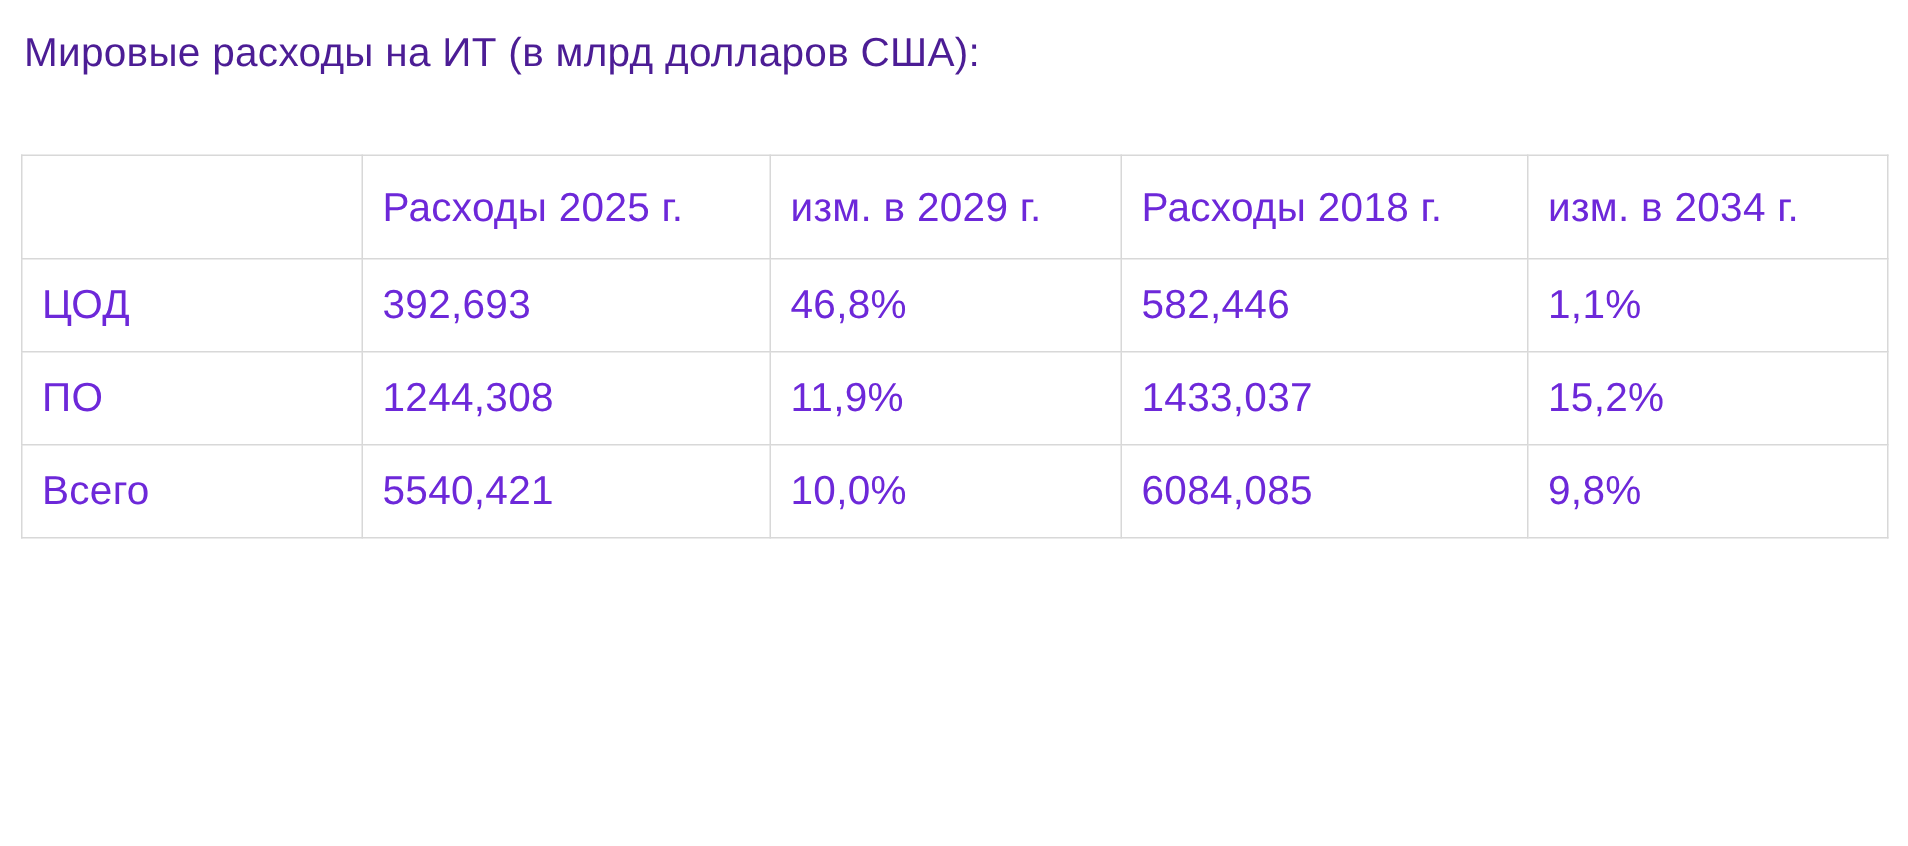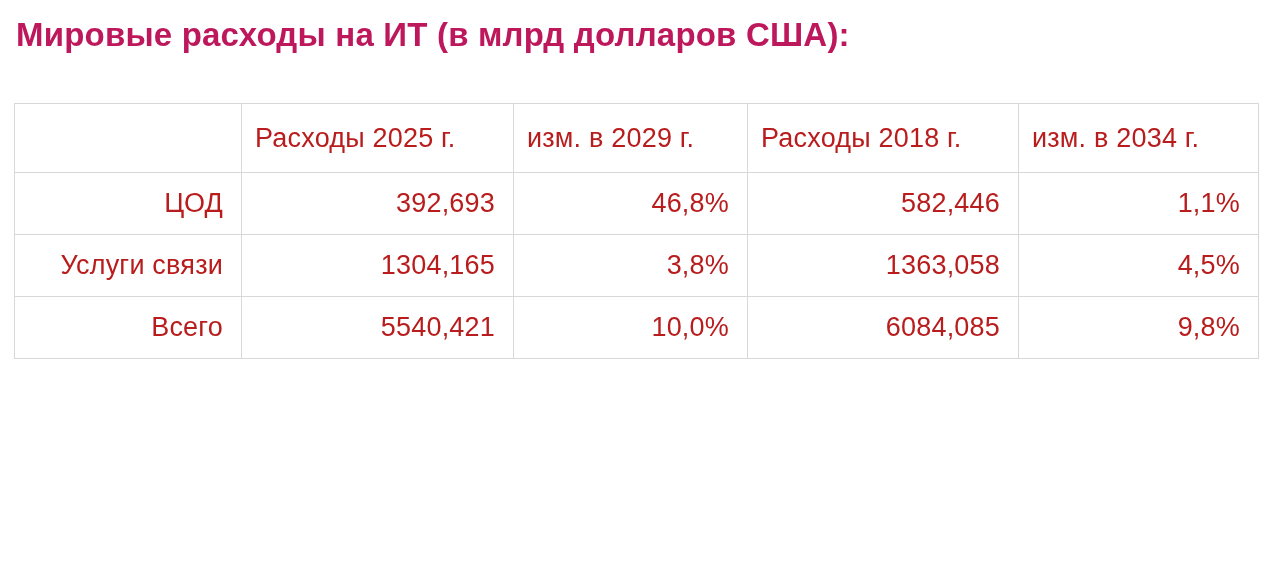--- a/index.html
+++ b/index.html
@@ -12,51 +12,51 @@
     position: relative;
     width: 1272px;
     height: 564px;
     background: #ffffff;
     overflow: hidden;
   }
   .page-title {
     position: absolute;
     left: 16px;
     top: 18px;
-    font-size: 33px;
+    font-size: 27px;
     line-height: 34px;
-    font-weight: 700;
-    color: #be185d;
+    font-weight: 400;
+    color: #4c1d95;
     letter-spacing: 0.2px;
     white-space: nowrap;
   }
   table.data-table {
     position: absolute;
     left: 14px;
     top: 103px;
     width: 1244px;
     border-collapse: collapse;
     table-layout: fixed;
     background: #ffffff;
   }
   table.data-table th,
   table.data-table td {
     border: 1px solid #d8d8d8;
-    padding: 0 18px 0 13px;
+    padding: 0 4px 0 13px;
     text-align: left;
     vertical-align: middle;
     font-size: 27px;
     font-weight: 400;
-    color: #b91c1c;
+    color: #6d28d9;
     letter-spacing: 0.2px;
     white-space: nowrap;
     overflow: hidden;
   }
   table.data-table thead th { height: 68px; }
-  table.data-table tbody td { height: 61px; text-align: right; }
+  table.data-table tbody td { height: 61px; }
 </style>
 </head>
 <body>
 
 <div class="page">
   <div class="page-title">Мировые расходы на ИТ (в млрд долларов США):</div>
 
   <table class="data-table">
     <colgroup>
       <col style="width:227px">
@@ -76,25 +76,25 @@
     </thead>
     <tbody>
       <tr>
         <td>ЦОД</td>
         <td>392,693</td>
         <td>46,8%</td>
         <td>582,446</td>
         <td>1,1%</td>
       </tr>
       <tr>
-        <td>Услуги связи</td>
-        <td>1304,165</td>
-        <td>3,8%</td>
-        <td>1363,058</td>
-        <td>4,5%</td>
+        <td>ПО</td>
+        <td>1244,308</td>
+        <td>11,9%</td>
+        <td>1433,037</td>
+        <td>15,2%</td>
       </tr>
       <tr>
         <td>Всего</td>
         <td>5540,421</td>
         <td>10,0%</td>
         <td>6084,085</td>
         <td>9,8%</td>
       </tr>
     </tbody>
   </table>

